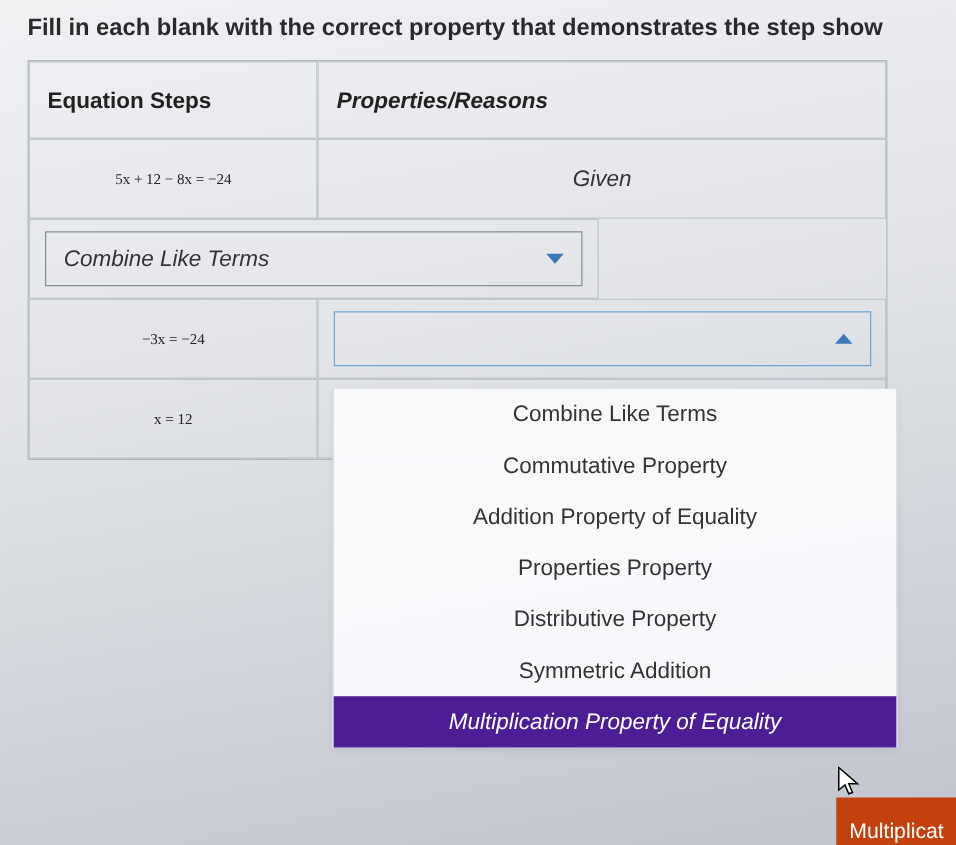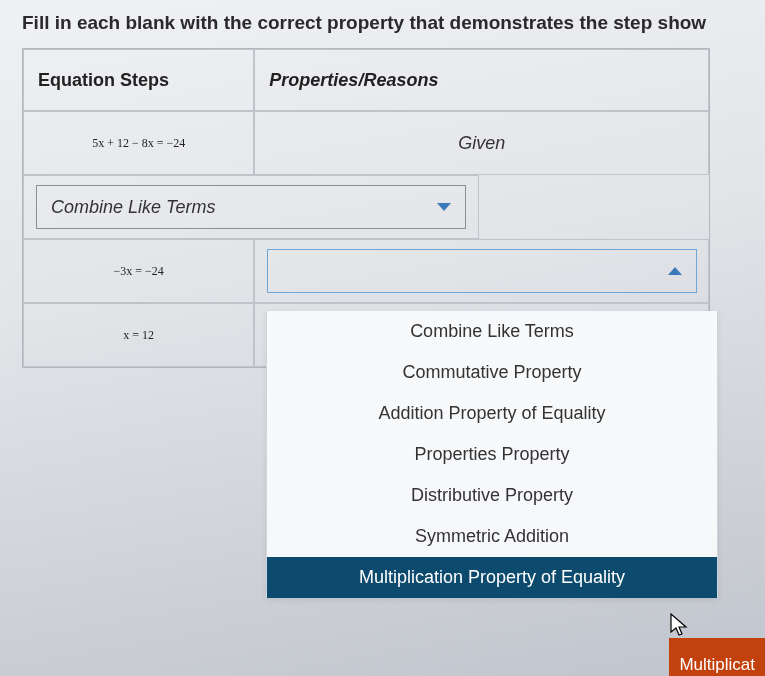--- a/index.html
+++ b/index.html
@@ -96,22 +96,23 @@
     }
     .dd-item {
       height: 41px;
       display: flex;
       align-items: center;
       justify-content: center;
       font-size: 18px;
       color: #333;
     }
     .dd-item.highlight {
-      background: #0c4a6e;
+      background: #4c1d95;
       color: #fff;
+      font-style: italic;
     }
     .cursor {
       position: absolute;
       top: 613px;
       left: 668px;
       z-index: 10;
     }
     .cursor svg { display:block; }
     .tooltip {
       position: absolute;

